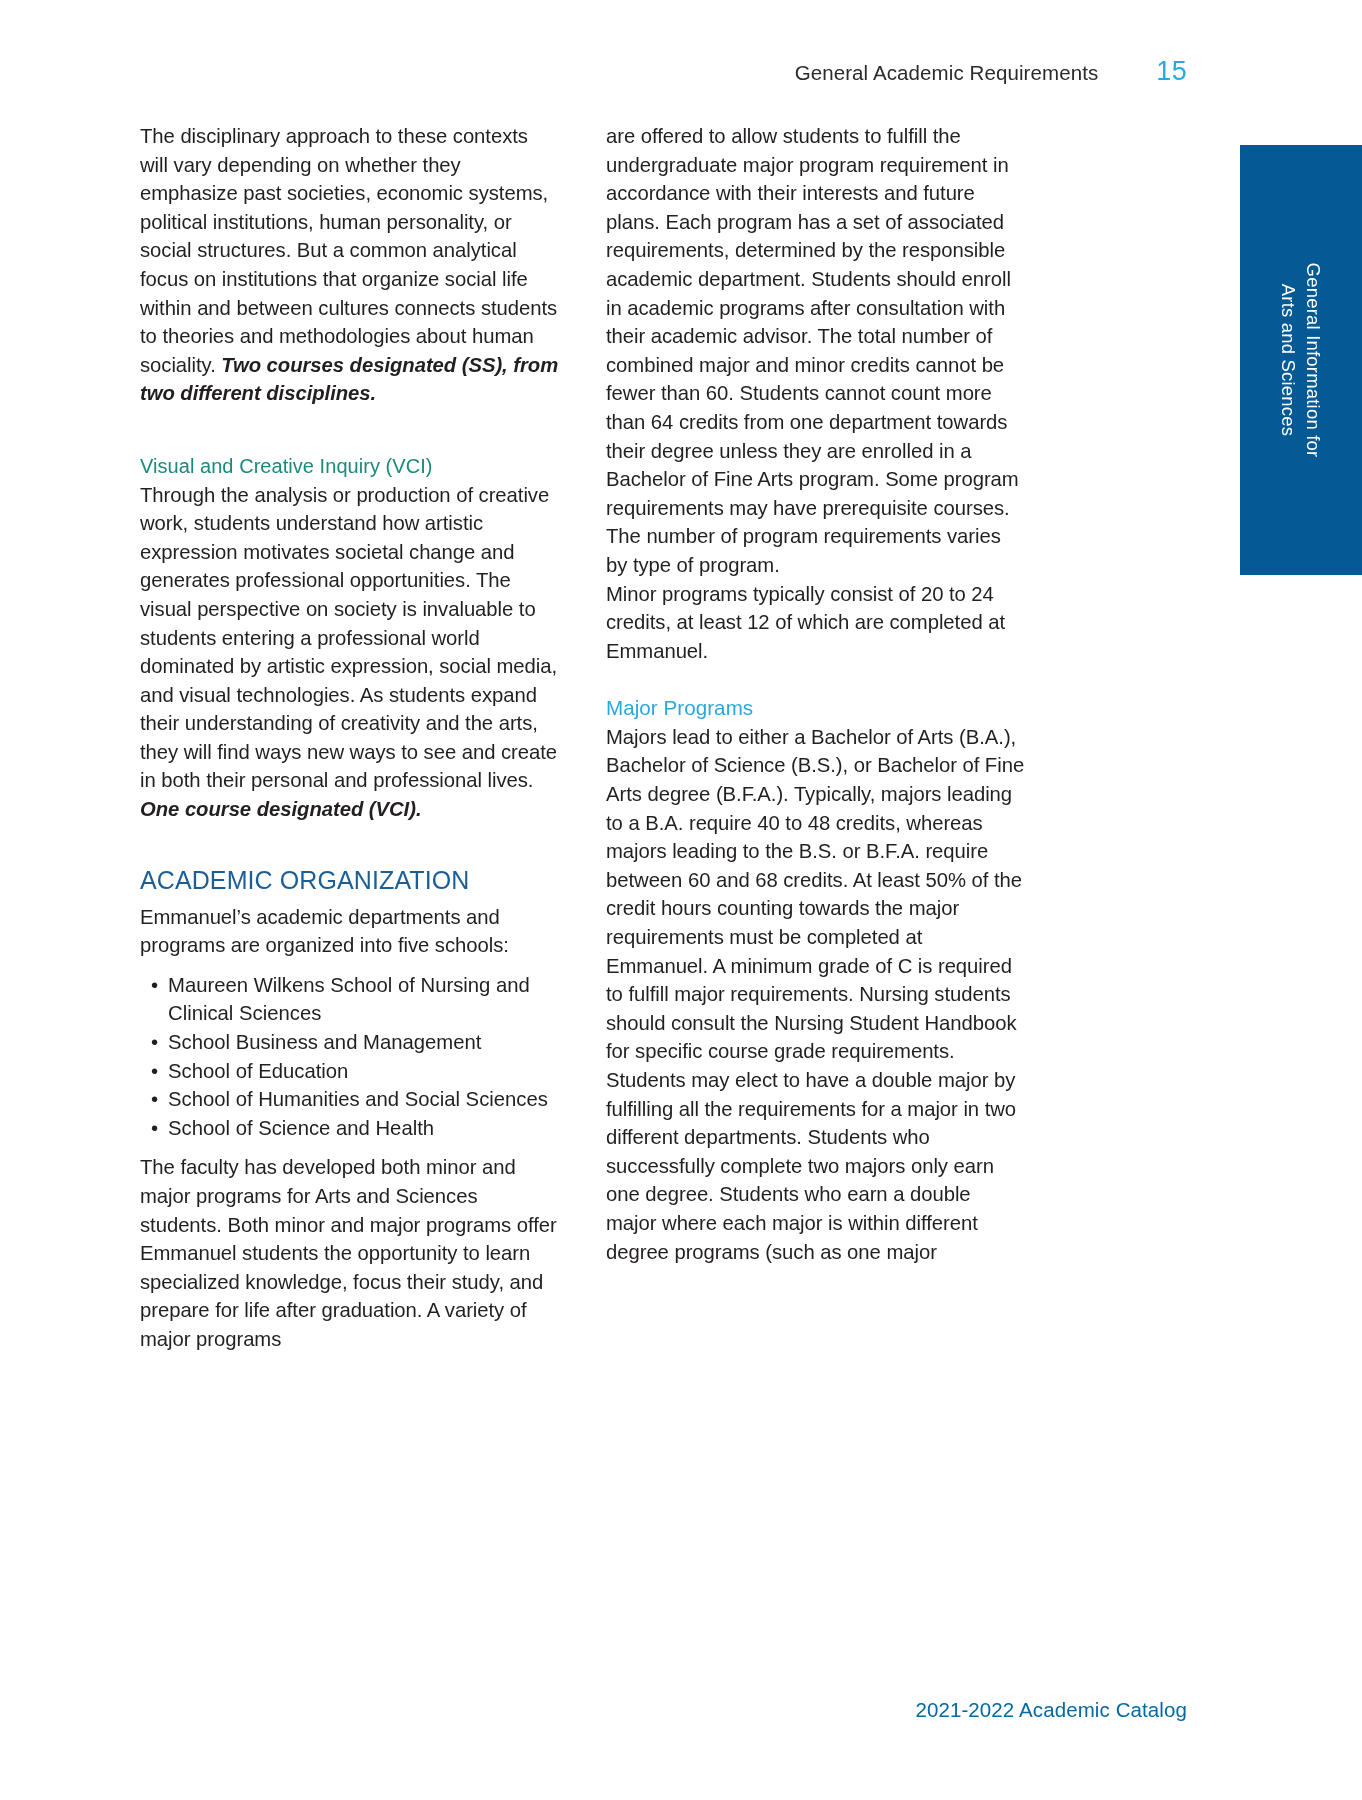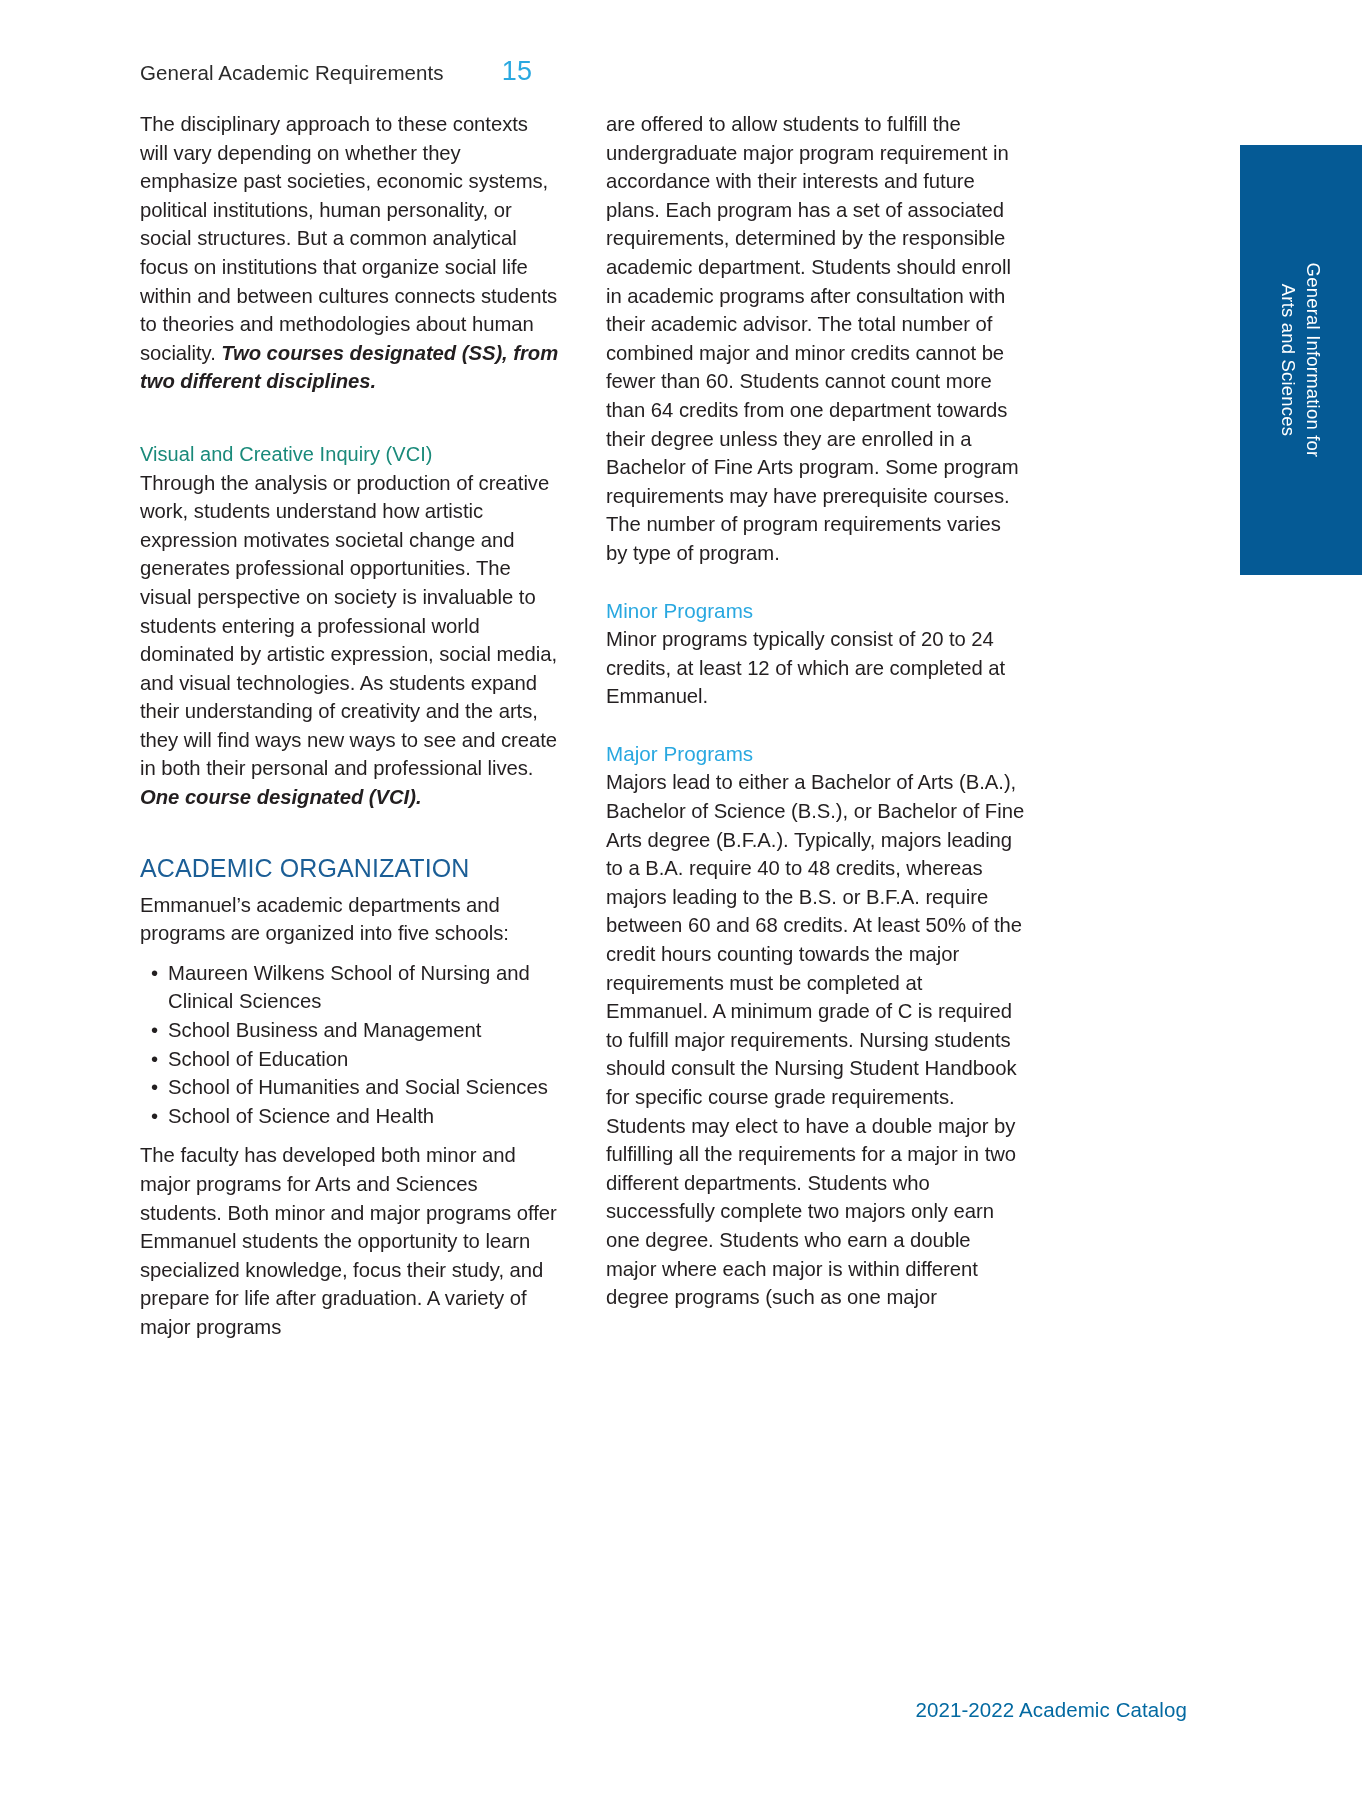--- a/index.html
+++ b/index.html
@@ -21,21 +21,21 @@
 
   
   .running-head {
     position: absolute;
     top: 56px;
     left: 140px;
     right: 175px;
     height: 40px;
     display: flex;
     align-items: baseline;
-    justify-content: flex-start;
+    justify-content: flex-end;
   }
   .running-head-title {
     font-size: 20.5px;
     color: #2b2b2b;
     letter-spacing: 0.1px;
     font-weight: 400;
   }
   .running-head-pageno {
     font-size: 27px;
     color: #29a8e0;
@@ -68,21 +68,21 @@
     letter-spacing: 0.2px;
     width: 420px;
   }
   .side-tab-label span {
     display: block;
   }
 
   
   .columns {
     position: absolute;
-    top: 110px;
+    top: 122px;
     left: 140px;
     width: 885px;
     display: flex;
     gap: 47px;
   }
   .col {
     width: 419px;
   }
 
   p, ul {
@@ -199,21 +199,20 @@
       </ul>
 
 
       <p class="body-text">The faculty has developed both minor and major programs for Arts and Sciences students. Both minor and major programs offer Emmanuel students the opportunity to learn specialized knowledge, focus their study, and prepare for life after graduation. A variety of major programs</p>
     </div>
 
     <div class="col">
 
       <p class="body-text">are offered to allow students to fulfill the undergraduate major program requirement in accordance with their interests and future plans. Each program has a set of associated requirements, determined by the responsible academic department. Students should enroll in academic programs after consultation with their academic advisor. The total number of combined major and minor credits cannot be fewer than 60. Students cannot count more than 64 credits from one department towards their degree unless they are enrolled in a Bachelor of Fine Arts program. Some program requirements may have prerequisite courses. The number of program requirements varies by type of program.</p>
 
-      <div class="h-cyan">Minor Programs</div>
 
       <p class="body-text">Minor programs typically consist of 20 to 24 credits, at least 12 of which are completed at Emmanuel.</p>
 
       <div class="h-cyan">Major Programs</div>
 
       <p class="body-text">Majors lead to either a Bachelor of Arts (B.A.), Bachelor of Science (B.S.), or Bachelor of Fine Arts degree (B.F.A.). Typically, majors leading to a B.A. require 40 to 48 credits, whereas majors leading to the B.S. or B.F.A. require between 60 and 68 credits. At least 50% of the credit hours counting towards the major requirements must be completed at Emmanuel. A minimum grade of C is required to fulfill major requirements. Nursing students should consult the Nursing Student Handbook for specific course grade requirements.</p>
 
 
       <p class="body-text">Students may elect to have a double major by fulfilling all the requirements for a major in two different departments. Students who successfully complete two majors only earn one degree. Students who earn a double major where each major is within different degree programs (such as one major</p>
     </div>

